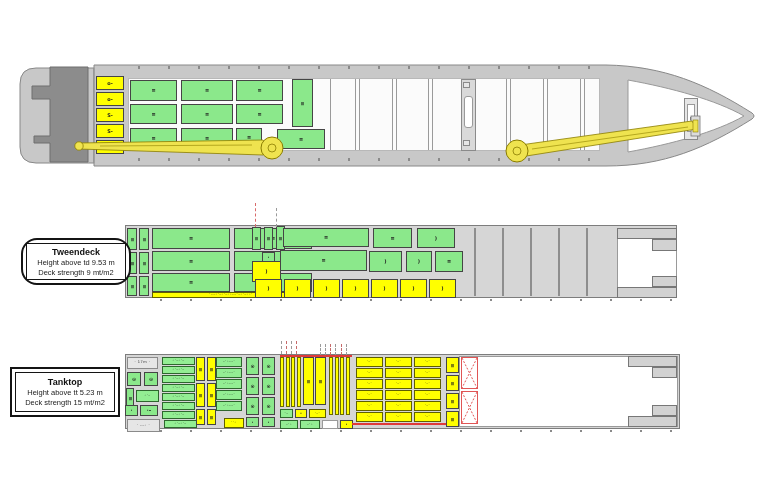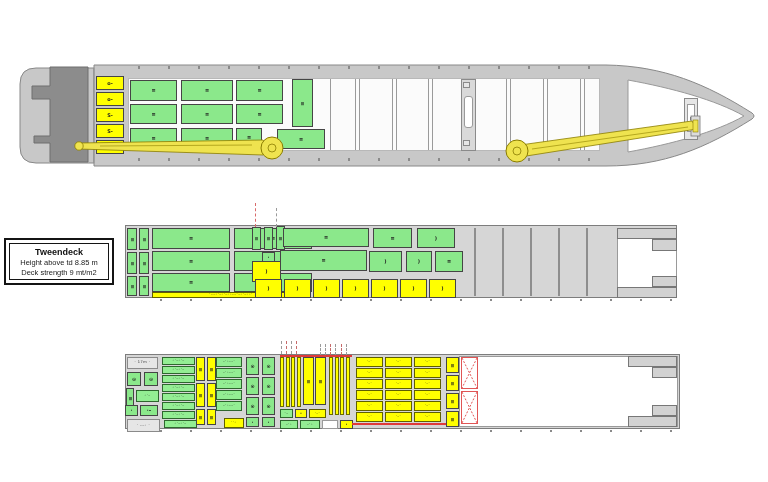--- a/index.html
+++ b/index.html
@@ -492,21 +492,28 @@
       <div class="tick" style="left: 291px; top: 341px; height: 13px; border-left-color: rgb(154, 154, 154);"></div>
       <div class="tick" style="left: 296px; top: 341px; height: 13px; border-left-color: rgb(198, 106, 106);"></div>
       <div class="tick" style="left: 320px; top: 344px; height: 11px; border-left-color: rgb(154, 154, 154);"></div>
       <div class="tick" style="left: 325px; top: 344px; height: 11px; border-left-color: rgb(154, 154, 154);"></div>
       <div class="tick" style="left: 330px; top: 344px; height: 11px; border-left-color: rgb(198, 106, 106);"></div>
       <div class="tick" style="left: 335px; top: 344px; height: 11px; border-left-color: rgb(154, 154, 154);"></div>
       <div class="tick" style="left: 341px; top: 344px; height: 11px; border-left-color: rgb(198, 106, 106);"></div>
       <div class="tick" style="left: 346px; top: 344px; height: 11px; border-left-color: rgb(154, 154, 154);"></div>
     </div>
 
-  <div class="label-box" style="left:4px;top:238px;width:110px;height:47px;">
+  <div class="label-box" style="left:21px;top:238px;width:110px;height:47px;border-radius:16px;">
     <div class="label-inner">
       <div class="label-title">Tweendeck</div>
-      <div class="label-line">Height above td 8.85 m</div>
+      <div class="label-line">Height above td 9.53 m</div>
       <div class="label-line">Deck strength 9 mt/m2</div>
     </div>
   </div>
+  <div class="label-box" style="left:10px;top:367px;width:110px;height:50px;">
+    <div class="label-inner">
+      <div class="label-title">Tanktop</div>
+      <div class="label-line">Height above tt 5.23 m</div>
+      <div class="label-line">Deck strength 15 mt/m2</div>
+    </div>
+  </div>
 
 </div>
 
 </body></html>

